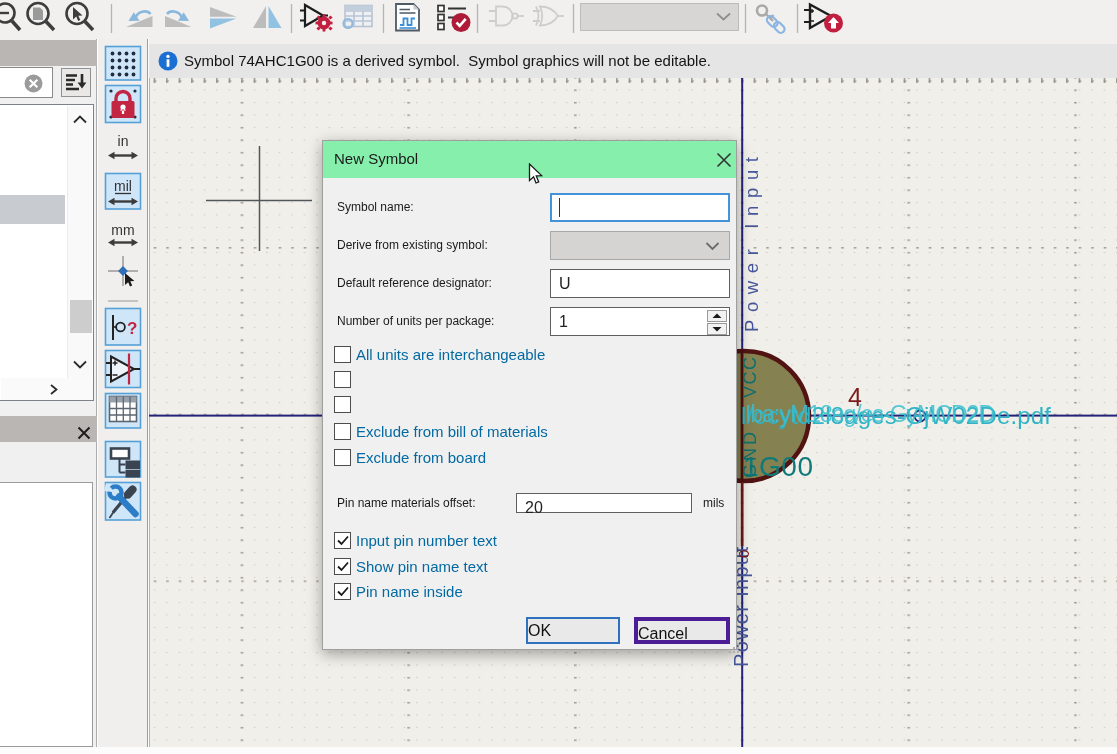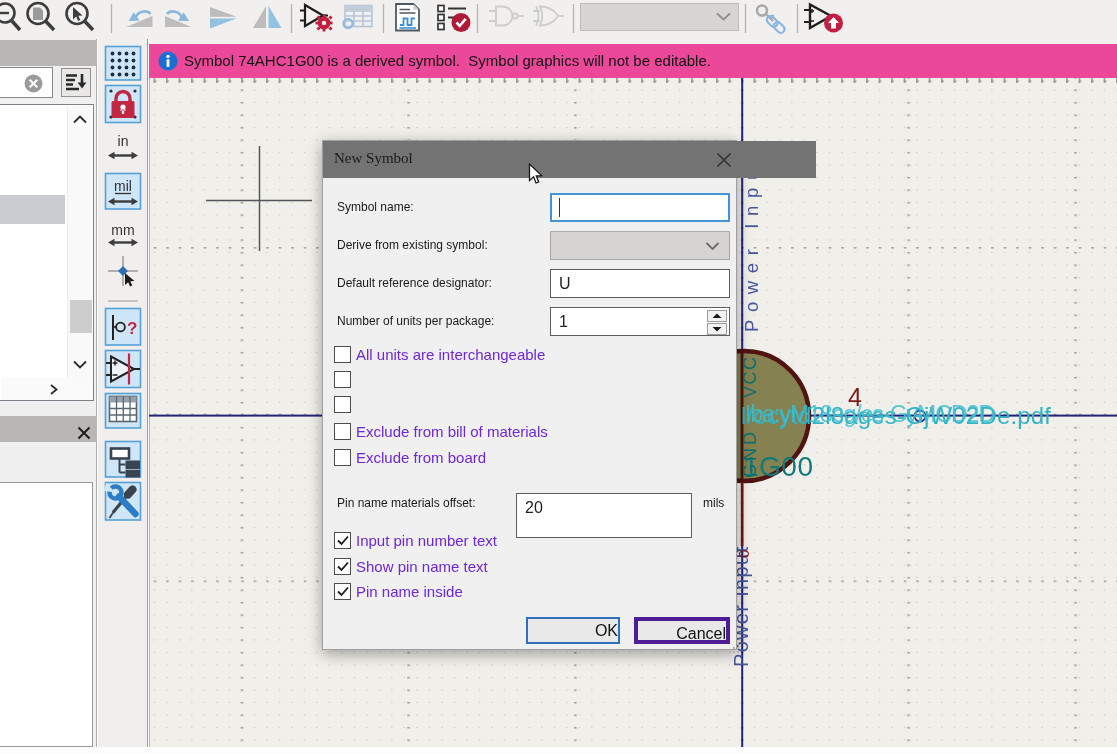--- a/index.html
+++ b/index.html
@@ -22,35 +22,35 @@
 #hscroll { left:1px; top:273px; width:92px; height:22px; background:#fafafa; }
 #panel2 { left:0; top:443px; width:93px; height:265px; background:#fff; border:1px solid #9a9a9a; border-left:none; }
 
 
 #lefttools { left:98px; top:39px; width:50px; height:708px; background:#f0efee; border-right:1px solid #9c9c9c; }
 
 
 #canvas { left:149px; top:39px; width:968px; height:708px; }
 
 
-#infobar { left:149px; top:44px; width:968px; height:34px; background:#ec4899; color:#141414; font-size:15px; line-height:34px; }
+#infobar { left:149px; top:44px; width:968px; height:34px; background:#e5e5e5; color:#141414; font-size:15px; line-height:34px; }
 #infobar span { position:absolute; left:35px; top:0; white-space:nowrap; }
 
 
 #bottomstrip { left:0; top:747px; width:1117px; height:7px; background:#fcfcfc; }
 
 
 #dialog { left:322px; top:140px; width:415px; height:510px; background:#f1f0f0; border:1px solid #9f9f9f; box-shadow:0 4px 14px rgba(0,0,0,0.35); }
-#dlgtitle { left:0; top:0; width:493px; height:37px; background:#737373;font-family:Liberation Serif, serif; }
+#dlgtitle { left:0; top:0; width:413px; height:37px; background:#86efac; }
 #dlgtitle .t { position:absolute; left:11px; top:9px; font-size:15px; color:#1a1a1a; }
 .lbl { position:absolute; font-size:12px; color:#1a1a1a; white-space:nowrap; }
 .inp { position:absolute; left:227px; width:180px; height:29px; background:#fff; border:1px solid #5f5f5f; font-size:16px; color:#222; padding-left:8px; line-height:27px; }
 .cb { position:absolute; left:11px; width:17px; height:17px; background:#fff; border:1px solid #4d4d4d; }
-.cblbl { position:absolute; left:33px; font-size:15px; color:#6d28d9; white-space:nowrap; }
-.btn { position:absolute; top:476px; height:27px; background:#e9e9e9; font-size:16px; color:#111; text-align:right; line-height:24px; }
+.cblbl { position:absolute; left:33px; font-size:15px; color:#0369a1; white-space:nowrap; }
+.btn { position:absolute; top:476px; height:27px; background:#e9e9e9; font-size:16px; color:#111; text-align:left; line-height:24px; }
 </style>
 </head>
 <body>
 
 <div class="abs" id="toolbar"></div>
 <svg class="abs" id="topicons" style="left:0;top:0" width="1117" height="39">
 
   <g stroke="#b4b4b4" stroke-width="1.3">
     <path d="M111.5 4 V33 M291.5 4 V33 M383.5 4 V33 M477.5 4 V33 M573.5 4 V33 M745.5 4 V33 M797.5 4 V33"></path>
   </g>
@@ -367,21 +367,21 @@
   <div class="cb" style="top:205px"></div>
     <span class="cblbl" style="top:205px">All units are interchangeable</span>
   <div class="cb" style="top:230px"></div>
   <div class="cb" style="top:255px"></div>
   <div class="cb" style="top:282px"></div>
     <span class="cblbl" style="top:282px">Exclude from bill of materials</span>
   <div class="cb" style="top:308px"></div>
     <span class="cblbl" style="top:308px">Exclude from board</span>
 
   <span class="lbl" style="left:14px;top:355px">Pin name materials offset:</span>
-  <div class="inp" style="left:193px;top:352px;width:176px;height:45px">20</div>
+  <div class="inp" style="left:193px;top:352px;width:176px;height:20px">20</div>
   <span class="lbl" style="left:380px;top:355px">mils</span>
 
   <div class="cb" style="top:391px"></div>
     <span class="cblbl" style="top:391px">Input pin number text</span>
   <div class="cb" style="top:417px"></div>
     <span class="cblbl" style="top:417px">Show pin name text</span>
   <div class="cb" style="top:442px"></div>
     <span class="cblbl" style="top:442px">Pin name inside</span>
   <svg class="abs" style="left:13px;top:393px" width="14" height="13">
       <path d="M2 6.5 L5.5 10 L12 2.5" stroke="#1a1a1a" stroke-width="1.8" fill="none"></path>

